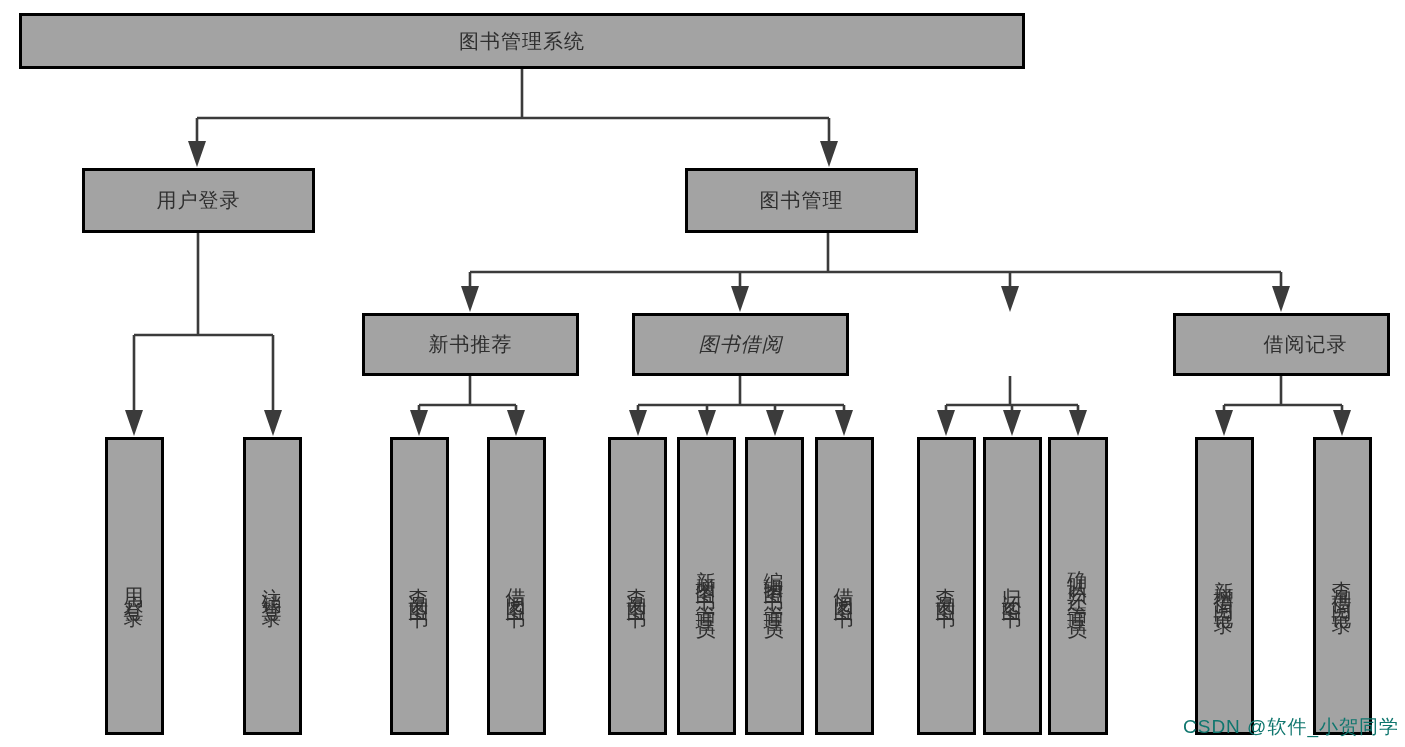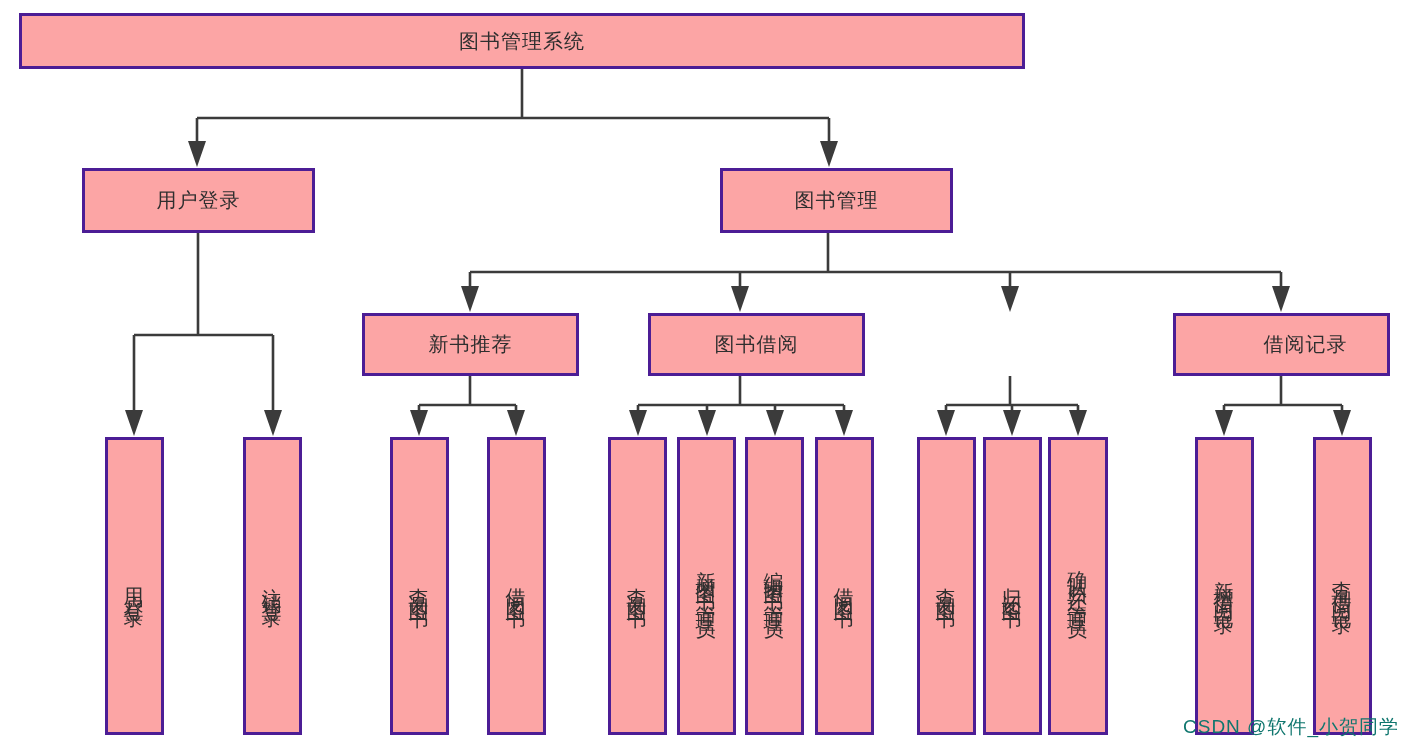--- a/index.html
+++ b/index.html
@@ -16,22 +16,22 @@
   }
   .connectors {
     position: absolute;
     left: 0; top: 0;
     width: 1405px;
     height: 747px;
   }
   .box {
     position: absolute;
     box-sizing: border-box;
-    border: 3px solid #4c1d95;
-    background: #fca5a5;
+    border: 3px solid #000000;
+    background: #a3a3a3;
     display: flex;
     align-items: center;
     justify-content: center;
     color: #2f2f2f;
     font-size: 20px;
     letter-spacing: 1px;
   }
   .leaf {
     top: 437px;
     width: 59px;
@@ -102,28 +102,28 @@
     </g>
   </svg>
 
   <div class="box" style="left:19px; top:13px; width:1006px; height:56px;">
     <span>图书管理系统</span>
   </div>
 
   <div class="box lvl2" style="left:82px;">
     <span>用户登录</span>
   </div>
-  <div class="box lvl2" style="left:720px;">
+  <div class="box lvl2" style="left:685px;">
     <span>图书管理</span>
   </div>
 
   <div class="box lvl3" style="left:362px;align-items:center;">
     <span>新书推荐</span>
   </div>
-  <div class="box lvl3" style="left:648px;">
+  <div class="box lvl3" style="left:632px;font-style:italic;">
     <span>图书借阅</span>
   </div>
   <div class="box lvl3" style="left:1173px;padding-left:48px;">
     <span>借阅记录</span>
   </div>
 
   <div class="box leaf" style="left:105px;">
     <span>用户登录</span>
   </div>
   <div class="box leaf" style="left:243px;">

